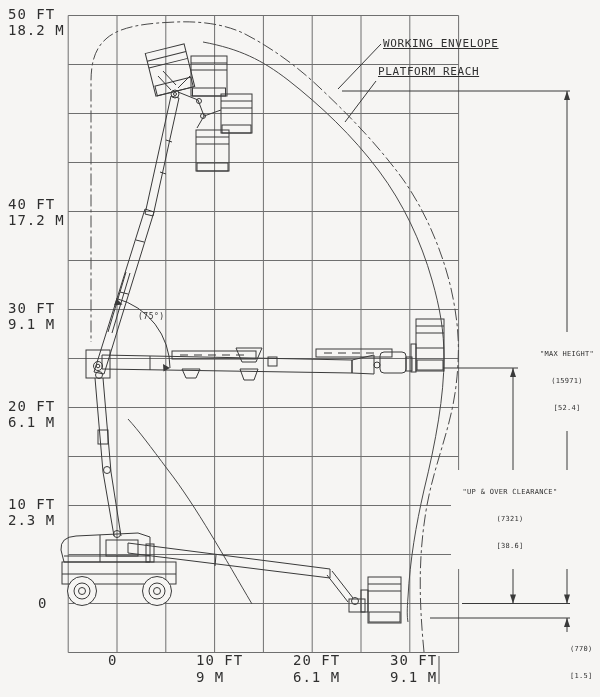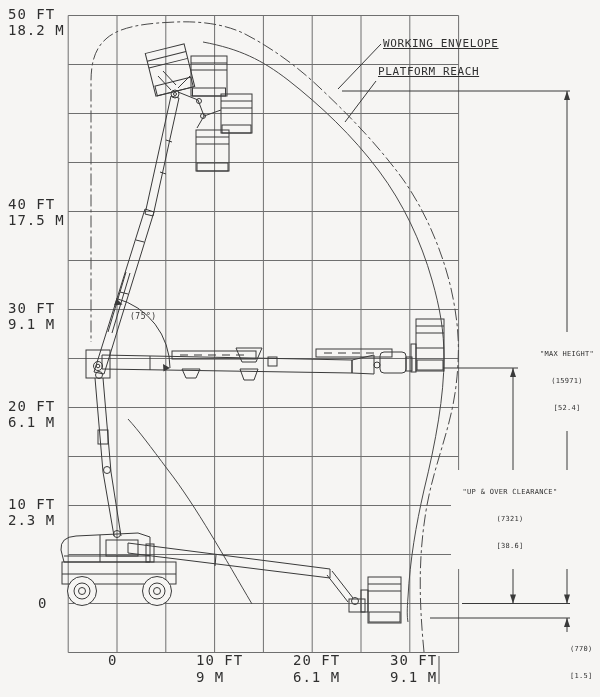--- a/index.html
+++ b/index.html
@@ -14,21 +14,21 @@
   #stage{position:relative;width:600px;height:697px;}
   svg{position:absolute;left:0;top:0;}
   .lbl{position:absolute;white-space:pre;}
   .ylab{font-size:14px;letter-spacing:1px;line-height:16px;color:#2f2f2f;}
   .xlab{font-size:14px;letter-spacing:1px;line-height:17px;color:#2f2f2f;}
   .callout{font-size:11px;letter-spacing:0.6px;color:#303030;text-decoration:underline;}
   .dim{font-size:7px;line-height:9px;letter-spacing:0.3px;color:#303030;
        text-align:center;background:#f6f5f3;}
   .dim2{font-size:7px;line-height:9px;letter-spacing:0.3px;color:#303030;
        text-align:left;background:#f6f5f3;}
-  .angle{font-size:8px;letter-spacing:0.5px;color:#303030;}
+  .angle{font-size:8px;letter-spacing:0.5px;color:#303030;margin-left:8px;}
 </style>
 </head>
 <body>
 
 <div id="stage">
 
 <svg width="600" height="697" viewBox="0 0 600 697">
 
   <g stroke="#6f6f6f" stroke-width="1" fill="none">
     <path d="M68.2 15.5V652.5M117 15.5V652.5M165.8 15.5V652.5M214.6 15.5V652.5M263.4 15.5V652.5M312.2 15.5V652.5M361 15.5V652.5M409.8 15.5V652.5M458.6 15.5V652.5"></path>
@@ -163,21 +163,21 @@
     <rect x="361" y="590" width="7" height="22"></rect>
     <g>
       <rect x="368" y="577" width="33" height="46"></rect>
       <path d="M368 584H401 M368 591H401"></path>
       <rect x="369" y="612" width="31" height="10"></rect>
     </g>
   </g>
 </svg>
 
   <div class="lbl ylab" style="left:8px;top:6px"><div>50 FT</div><div>18.2 M</div></div>
-  <div class="lbl ylab" style="left:8px;top:196px"><div>40 FT</div><div>17.5 M</div></div>
+  <div class="lbl ylab" style="left:8px;top:196px"><div>40 FT</div><div>17.2 M</div></div>
   <div class="lbl ylab" style="left:8px;top:300px"><div>30 FT</div><div>9.1 M</div></div>
   <div class="lbl ylab" style="left:8px;top:398px"><div>20 FT</div><div>6.1 M</div></div>
   <div class="lbl ylab" style="left:8px;top:496px"><div>10 FT</div><div>2.3 M</div></div>
   <div class="lbl ylab" style="left:38px;top:595px">0</div>
 
   <div class="lbl xlab" style="left:108px;top:652px">0</div>
   <div class="lbl xlab" style="left:196px;top:652px"><div>10 FT</div><div>9 M</div></div>
   <div class="lbl xlab" style="left:293px;top:652px"><div>20 FT</div><div>6.1 M</div></div>
   <div class="lbl xlab" style="left:390px;top:652px"><div>30 FT</div><div>9.1 M</div></div>
 

